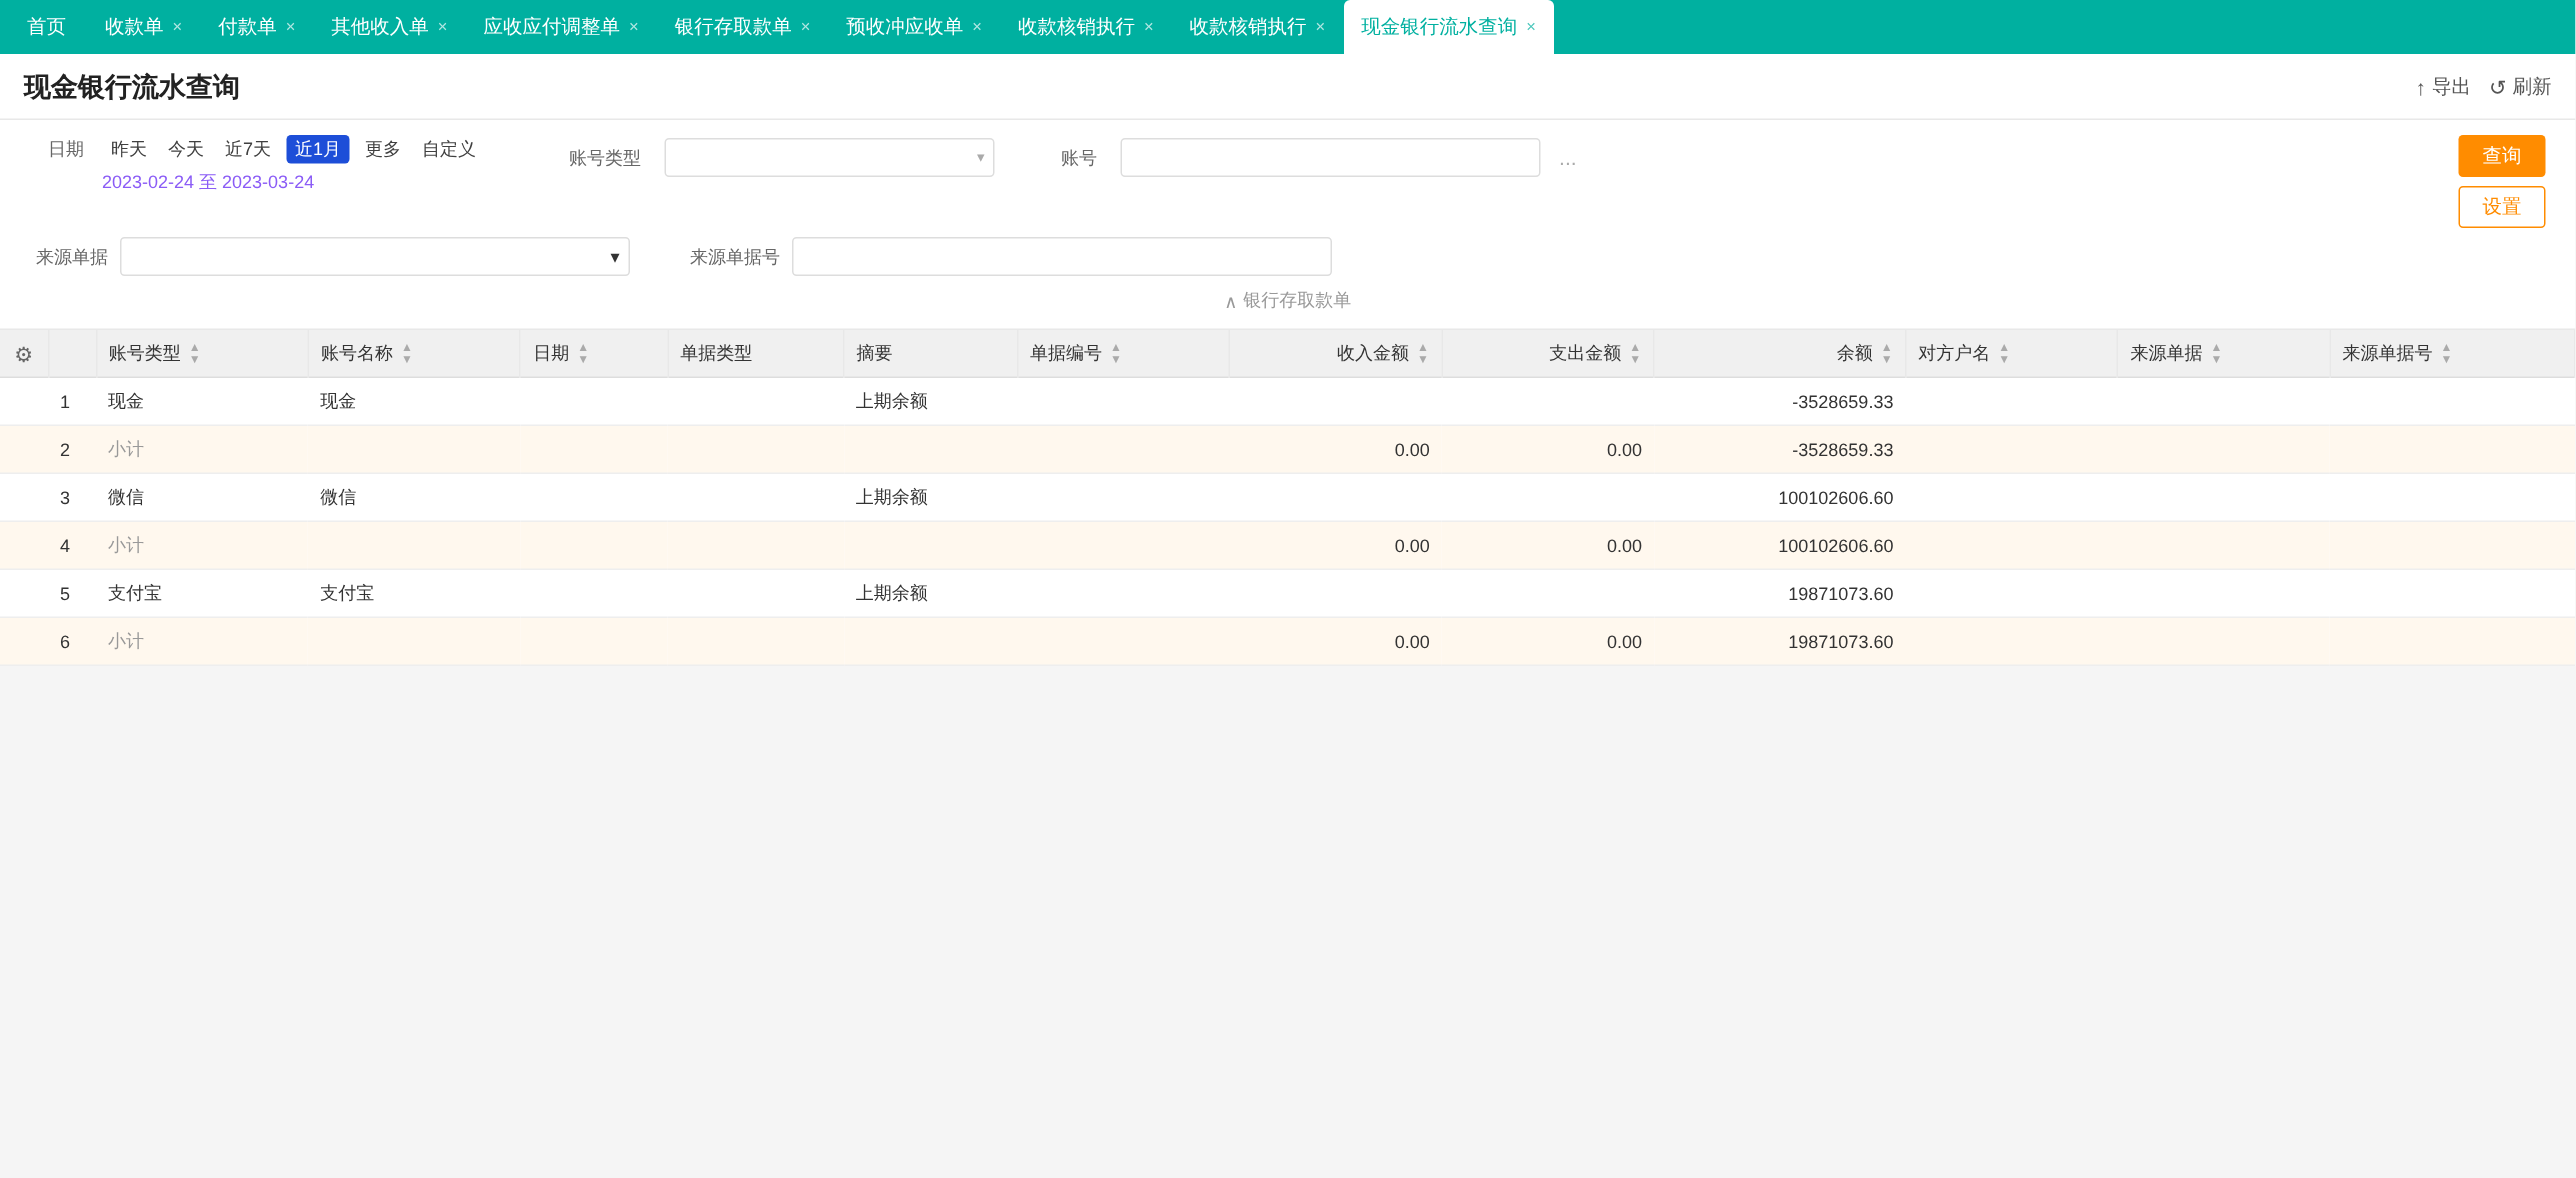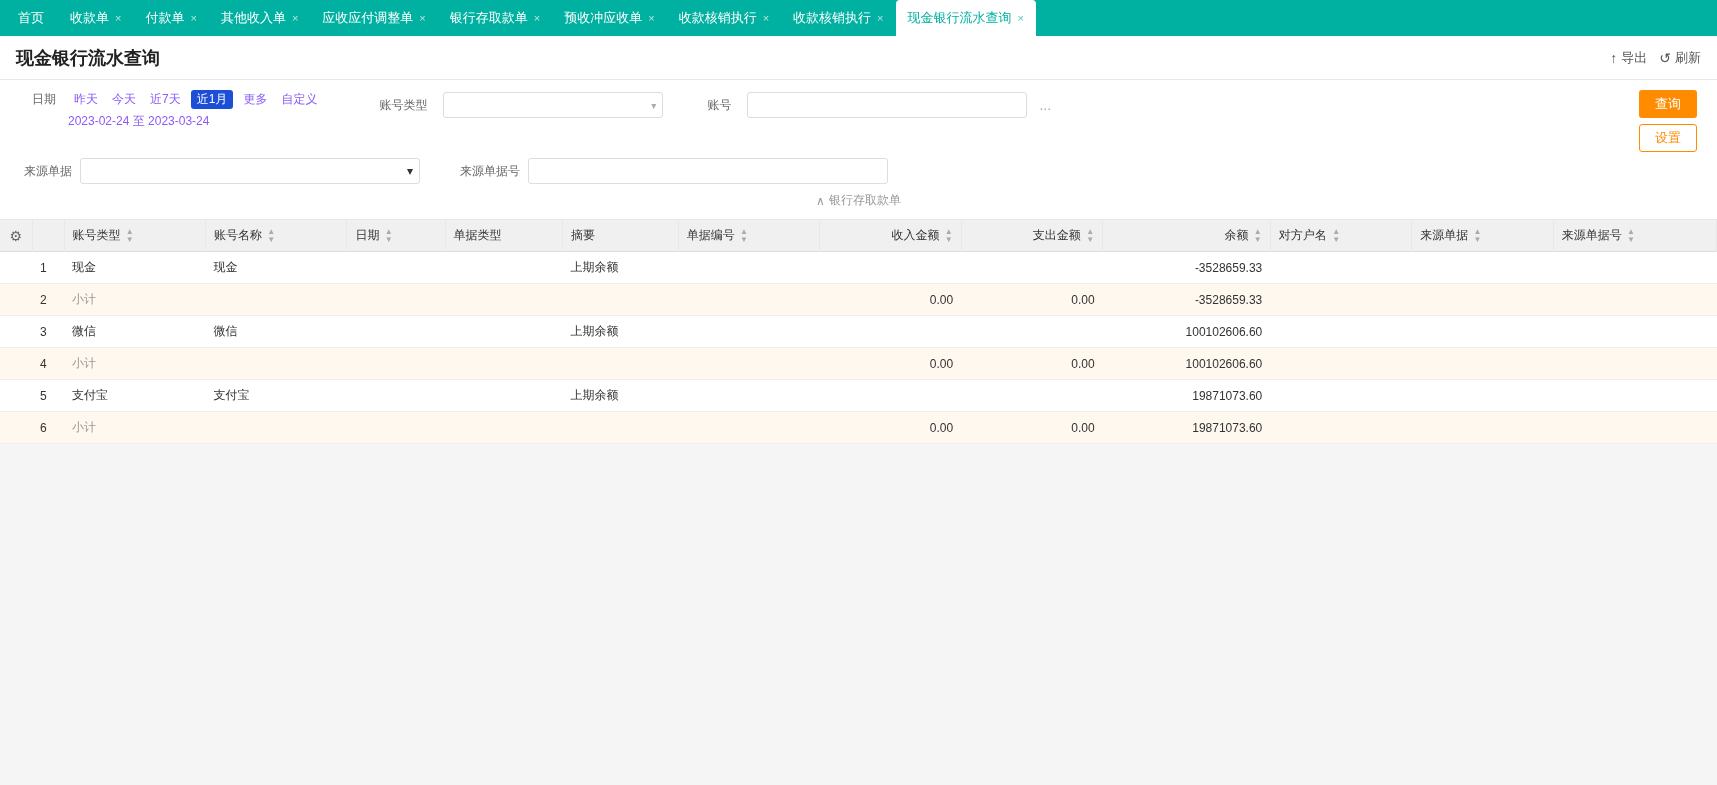--- a/index.html
+++ b/index.html
@@ -88,21 +88,21 @@
       margin-right: 8px;
       white-space: nowrap;
     }
     .date-shortcuts {
       display: flex;
       align-items: center;
       gap: 6px;
       font-size: 12px;
     }
     .date-shortcut {
-      color: #8b5cf6;
+      color: #404040;
       cursor: pointer;
       padding: 1px 4px;
     }
     .date-shortcut.active-orange {
       background: #1d4ed8;
       color: #fff;
       border-radius: 3px;
       padding: 1px 6px;
     }
     .date-range {

